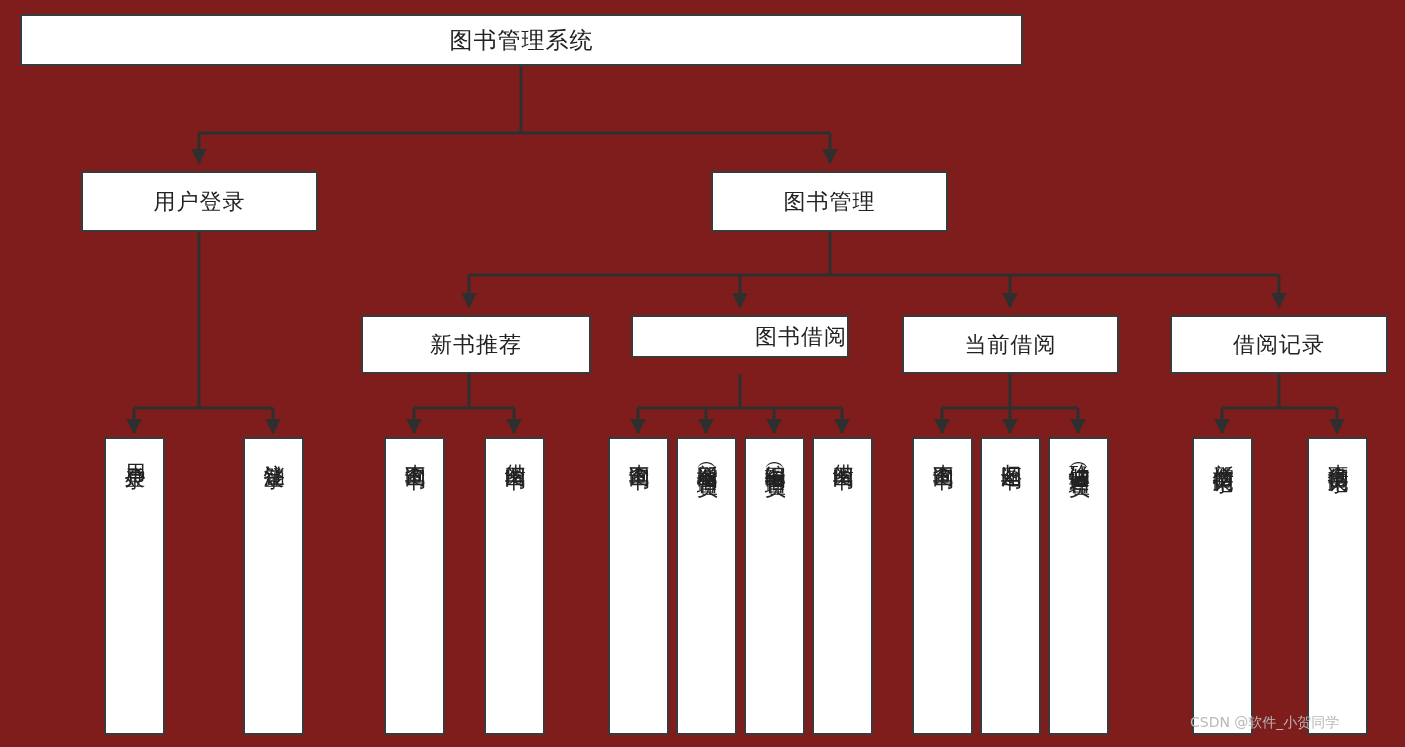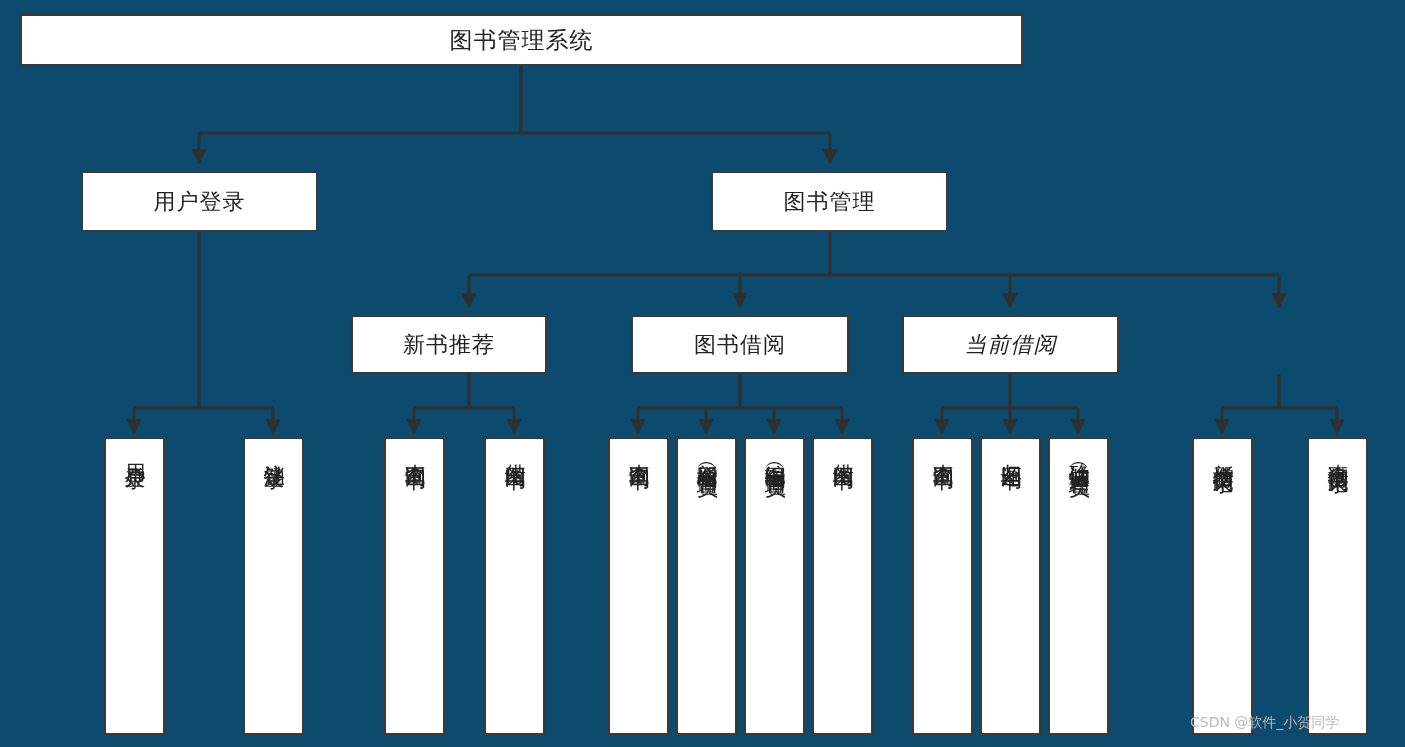--- a/index.html
+++ b/index.html
@@ -8,21 +8,21 @@
     padding: 0;
     background: #ffffff;
   }
   body {
     font-family: "DejaVu Sans", "Liberation Sans", sans-serif;
   }
   #canvas {
     position: relative;
     width: 1405px;
     height: 747px;
-    background: #0c4a6e;
+    background: #7f1d1d;
     overflow: hidden;
   }
   svg.wires {
     position: absolute;
     left: 0;
     top: 0;
     width: 1405px;
     height: 747px;
     pointer-events: none;
   }
@@ -138,32 +138,35 @@
   </div>
 
   <div class="node horiz" style="left:81px; top:171px; width:237px; height:61px;">
     <span class="label">用户登录</span>
   </div>
 
   <div class="node horiz" style="left:711px; top:171px; width:237px; height:61px;align-items:center;">
     <span class="label">图书管理</span>
   </div>
 
-  <div class="node horiz" style="left:351px; top:315px; width:196px; height:59px;">
+  <div class="node horiz" style="left:361px; top:315px; width:230px; height:59px;">
     <span class="label">新书推荐</span>
   </div>
 
-  <div class="node horiz" style="left:631px; top:315px; width:218px; height:59px;">
+  <div class="node horiz" style="left:631px; top:315px; width:218px; height:43px;justify-content:flex-end;">
     <span class="label">图书借阅</span>
   </div>
 
-  <div class="node horiz" style="left:902px; top:315px; width:217px; height:59px;font-style:italic;">
+  <div class="node horiz" style="left:902px; top:315px; width:217px; height:59px;">
     <span class="label">当前借阅</span>
   </div>
 
+  <div class="node horiz" style="left:1170px; top:315px; width:218px; height:59px;">
+    <span class="label">借阅记录</span>
+  </div>
 
   <div class="node vert" style="left:104px; top:437px; width:61px; height:298px;">
     <span class="label">用户登录</span>
   </div>
 
   <div class="node vert" style="left:243px; top:437px; width:61px; height:298px;">
     <span class="label">注销登录</span>
   </div>
 
   <div class="node vert" style="left:384px; top:437px; width:61px; height:298px;">

